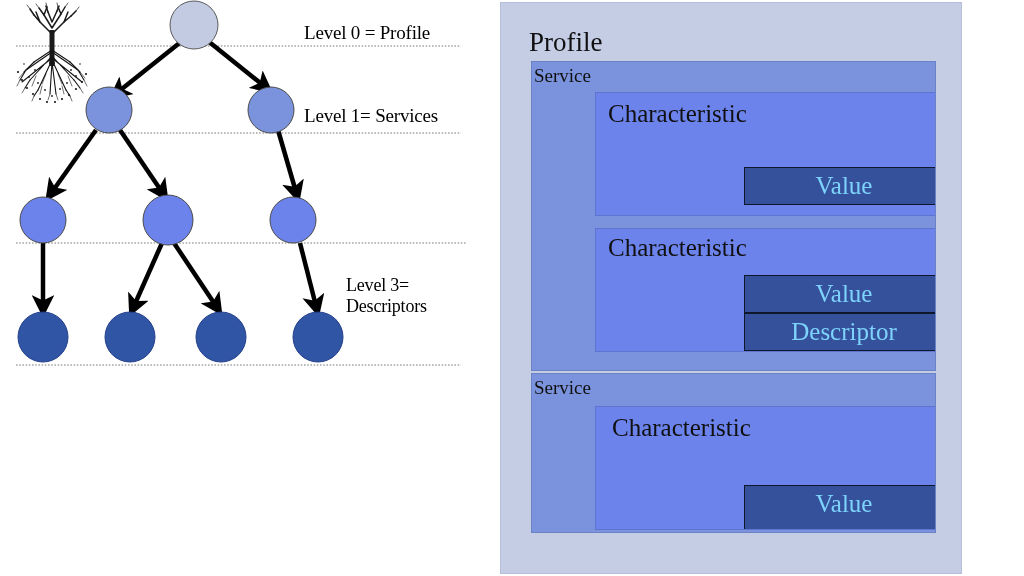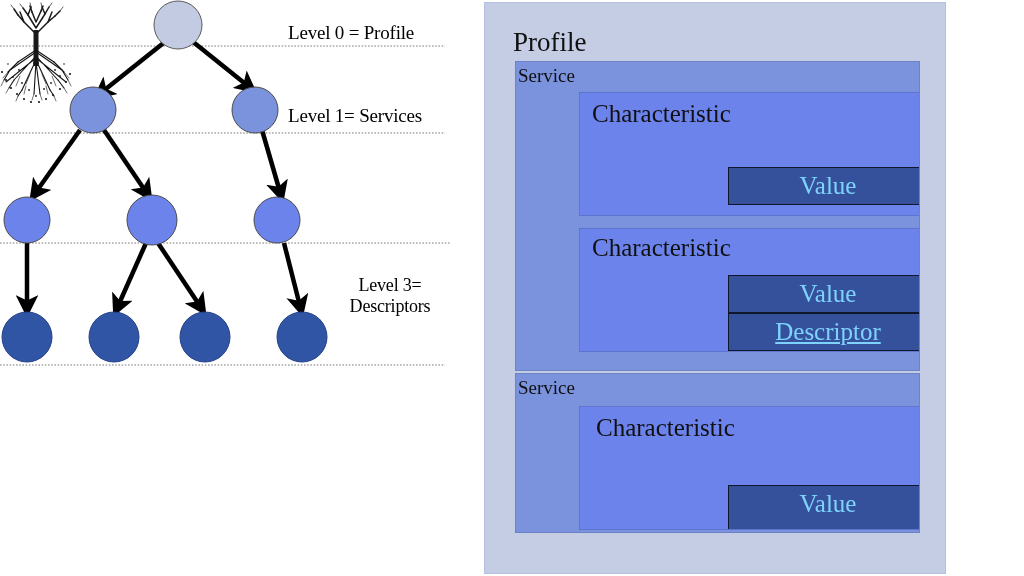--- a/index.html
+++ b/index.html
@@ -4,40 +4,40 @@
 <title>BLE GATT Hierarchy Diagram</title>
 <style>
   html,body{margin:0;padding:0;}
   body{
     width:1024px;height:576px;
     background:#ffffff;
     font-family:"Liberation Serif","DejaVu Serif",serif;
     overflow:hidden;
     position:relative;
   }
-  #canvas{position:absolute;left:0;top:0;width:964px;height:576px;}
+  #canvas{position:absolute;left:16px;top:0;width:964px;height:576px;}
 
   
   #tree-panel{position:absolute;left:0;top:0;width:470px;height:576px;}
   #tree-svg{position:absolute;left:0;top:0;}
 
   .level-label{
     position:absolute;
     color:#000000;
     font-family:"Liberation Serif","DejaVu Serif",serif;
     white-space:nowrap;
     line-height:1.18;
     letter-spacing:-0.2px;
   }
   .level-label .b{font-weight:normal;}
   #label-l0{left:288px;top:22px;font-size:19px;}
   #label-l1{left:288px;top:105px;font-size:19px;}
   #label-l2{left:336px;top:188px;font-size:18px;text-align:center;}
   #label-l2 .ln2{display:block;text-align:left;margin-left:-30px;margin-top:2px;}
-  #label-l3{left:330px;top:275px;font-size:18px;text-align:center;width:120px;}
+  #label-l3{left:330px;top:275px;font-size:18px;width:120px;}
   #label-l3 span{display:block;}
 
   
   #profile-box{
     position:absolute;left:484px;top:2px;
     width:462px;height:572px;
     background:#c5cde5;
     border:1px solid #b6c0dc;
     box-sizing:border-box;
   }
@@ -91,21 +91,21 @@
     border:1px solid #0f172a;
     box-sizing:border-box;
     color:#7dd3fc;
     font-size:25px;
     text-align:center;
     line-height:36px;
     white-space:nowrap;
   }
   #value-1{left:148px;top:74px;width:200px;height:38px;}
   #value-2{left:148px;top:46px;width:200px;height:38px;}
-  #value-desc-1{left:148px;top:84px;width:200px;height:38px;text-decoration:underline;}
+  #value-desc-1{left:148px;top:84px;width:200px;height:38px;}
   #value-3{left:148px;top:78px;width:200px;height:46px;}
 </style>
 </head>
 <body>
 
 <div id="canvas">
 
   <div id="tree-panel">
 
     <svg id="tree-svg" width="470" height="576" viewBox="0 0 470 576">

